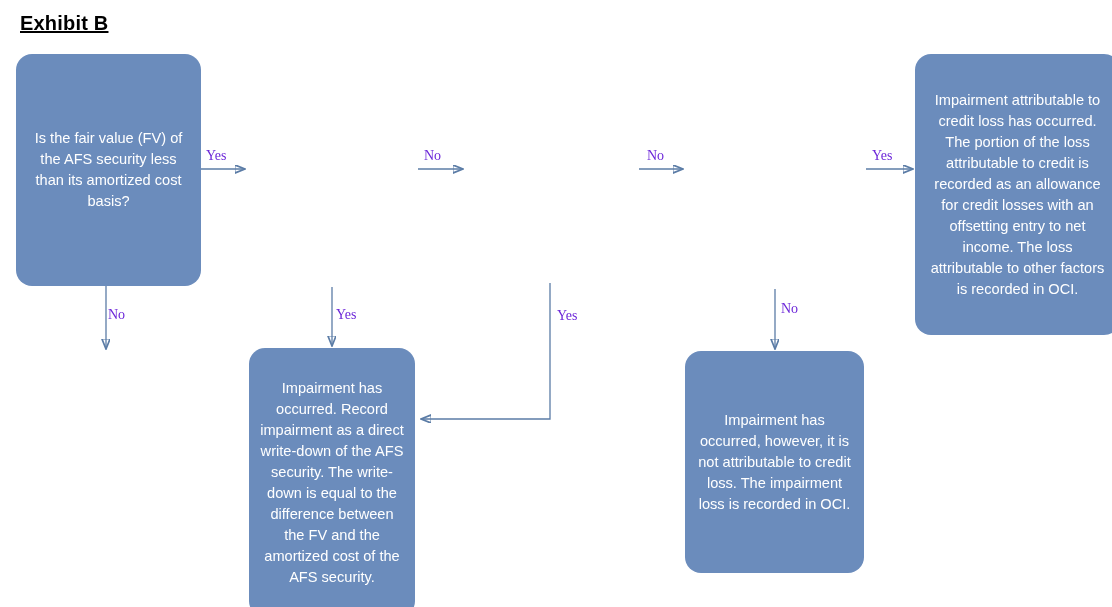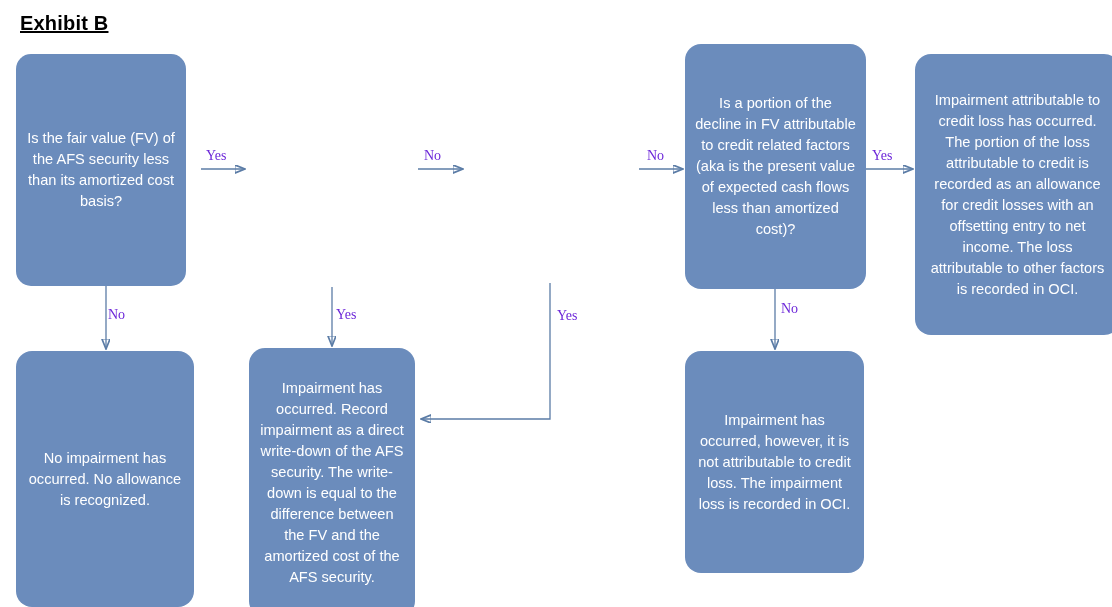--- a/index.html
+++ b/index.html
@@ -97,37 +97,31 @@
 
     <line x1="94" y1="275" x2="94" y2="337" marker-end="url(#ah)"></line>
 
     <line x1="320" y1="276" x2="320" y2="334" marker-end="url(#ah)"></line>
 
     <line x1="763" y1="278" x2="763" y2="337" marker-end="url(#ah)"></line>
 
     <polyline points="538,272 538,408 410,408" marker-end="url(#ah)"></polyline>
   </svg>
 
-  <div class="node" style="left:4px; top:43px; width:170px; height:232px;border-radius:15px;">
+  <div class="node" style="left:4px; top:43px; width:185px; height:232px;">
     <span>Is the fair value (FV) of the AFS security less than its amortized cost basis?</span>
   </div>
 
 
 
-  <div class="node" style="left:673px; top:33px; width:181px; height:245px;">
-    <span>Is a portion of the decline in FV attributable to credit related factors (aka is the present value of expected cash flows less than amortized cost)?</span>
-  </div>
 
   <div class="node" style="left:903px; top:43px; width:205px; height:281px;">
     <span>Impairment attributable to credit loss has occurred. The portion of the loss attributable to credit is recorded as an allowance for credit losses with an offsetting entry to net income. The loss attributable to other factors is recorded in OCI.</span>
   </div>
 
-  <div class="node" style="left:4px; top:340px; width:178px; height:256px;">
-    <span>No impairment has occurred. No allowance is recognized.</span>
-  </div>
 
   <div class="node" style="left:237px; top:337px; width:166px; height:269px;">
     <span>Impairment has occurred. Record impairment as a direct write-down of the AFS security. The write-down is equal to the difference between the FV and the amortized cost of the AFS security.</span>
   </div>
 
   <div class="node" style="left:673px; top:340px; width:179px; height:222px;justify-content:center;">
     <span>Impairment has occurred, however, it is not attributable to credit loss. The impairment loss is recorded in OCI.</span>
   </div>
 
   <div class="edge-label" style="left:194px; top:137px;">Yes</div>

